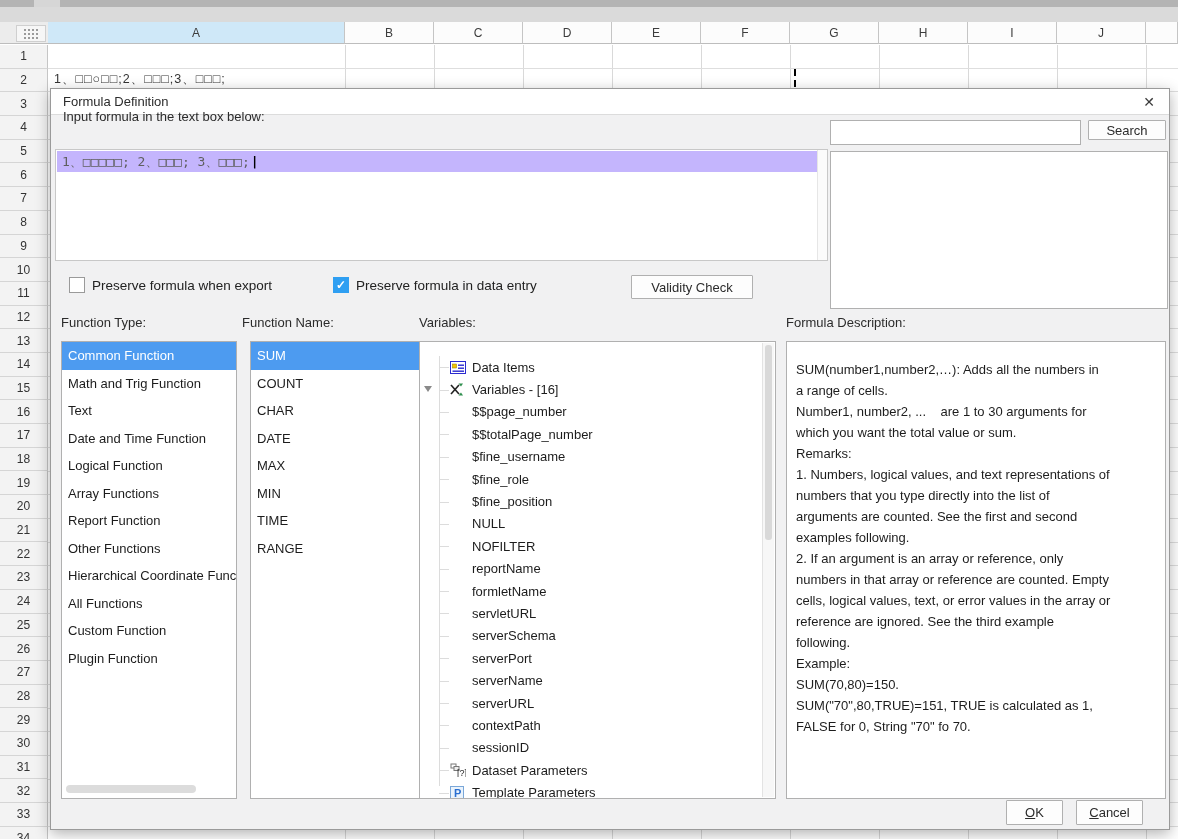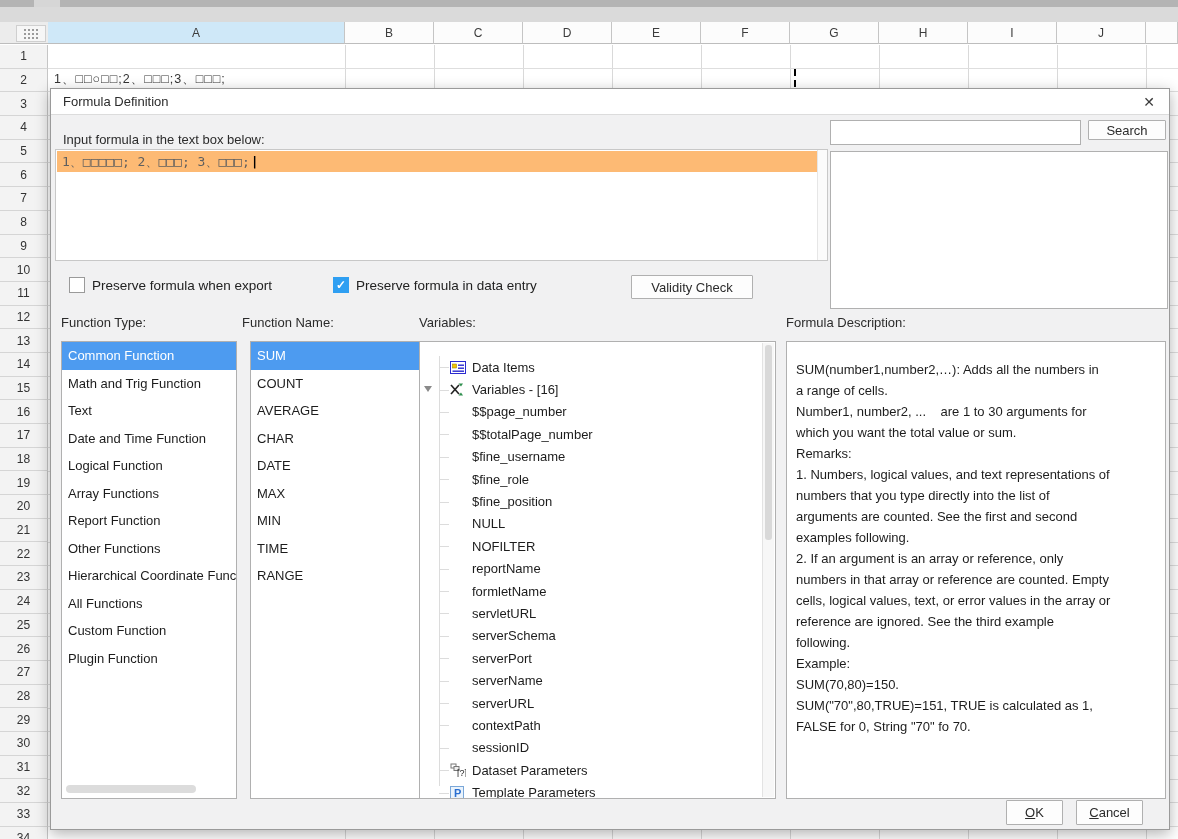--- a/index.html
+++ b/index.html
@@ -29,23 +29,23 @@
   #cell-a1{left:54px;top:49px;font-size:12.5px;color:#333;letter-spacing:1px;}
   #pagebreak{left:794px;top:47px;width:2px;height:41px;
      background:repeating-linear-gradient(to bottom,#000 0 7px,transparent 7px 11px);}
 
   
   #dialog{left:50px;top:88px;width:1120px;height:742px;background:#f1f1f2;border:1px solid #9a9a9a;
           box-sizing:border-box;box-shadow:0 4px 14px rgba(0,0,0,.3);z-index:10;}
   #titlebar{left:0;top:0;width:100%;height:26px;background:#fff;border-bottom:1px solid #dcdcdc;box-sizing:border-box;
             display:flex;align-items:center;padding-left:12px;font-size:13px;color:#2b2b2b;}
   #closex{right:10px;top:3px;width:20px;height:20px;font-size:14px;color:#3a3a3a;display:flex;align-items:center;justify-content:center;cursor:pointer;}
-  #input-label{left:12px;top:43px;font-size:13px;color:#2b2b2b;}
+  #input-label{left:12px;top:20px;font-size:13px;color:#2b2b2b;}
   #editor{left:4px;top:60px;width:773px;height:112px;background:#fff;border:1px solid #c8c8c8;box-sizing:border-box;}
-  #editor-line1{left:1px;top:1px;width:760px;height:21px;background:#fdba74;font-family:"DejaVu Sans Mono",monospace;
+  #editor-line1{left:1px;top:1px;width:760px;height:21px;background:#c4b5fd;font-family:"DejaVu Sans Mono",monospace;
             font-size:13px;color:#5f5f5f;display:flex;align-items:center;padding-left:5px;}
   #editor-caret{color:#000;font-weight:bold;margin-left:1px;}
   #editor-scroll{right:0;top:0;width:10px;height:110px;background:#fbfbfb;border-left:1px solid #e6e6e6;box-sizing:border-box;}
   #search-input{left:779px;top:31px;width:251px;height:25px;border:1px solid #b0b0b0;box-sizing:border-box;background:#fff;
             font-size:13px;padding:0 5px;outline:none;}
   .btn{background:#fdfdfd;border:1px solid #b0b0b0;box-sizing:border-box;font-size:13px;color:#2b2b2b;
        display:flex;align-items:center;justify-content:center;border-radius:1px;cursor:pointer;}
   #search-btn{left:1037px;top:31px;width:78px;height:20px;}
   #results-box{left:779px;top:62px;width:338px;height:158px;background:#fff;border:1px solid #b0b0b0;box-sizing:border-box;}
   .cbrow{display:flex;align-items:center;}
@@ -257,21 +257,20 @@
         <div class="litem">All Functions</div>
         <div class="litem">Custom Function</div>
         <div class="litem">Plugin Function</div>
       </div>
     <div class="hscroll"></div>
   </div>
   <div id="fname-box" class="abs listbox">
     <div id="fname-items">
         <div class="litem sel">SUM</div>
         <div class="litem">COUNT</div>
-        <div class="litem">AVERAGE</div>
         <div class="litem">CHAR</div>
         <div class="litem">DATE</div>
         <div class="litem">MAX</div>
         <div class="litem">MIN</div>
         <div class="litem">TIME</div>
         <div class="litem">RANGE</div>
       </div>
   </div>
   <div id="vars-box" class="abs listbox">
     <div id="vars-items" style="padding-top:14px;">

